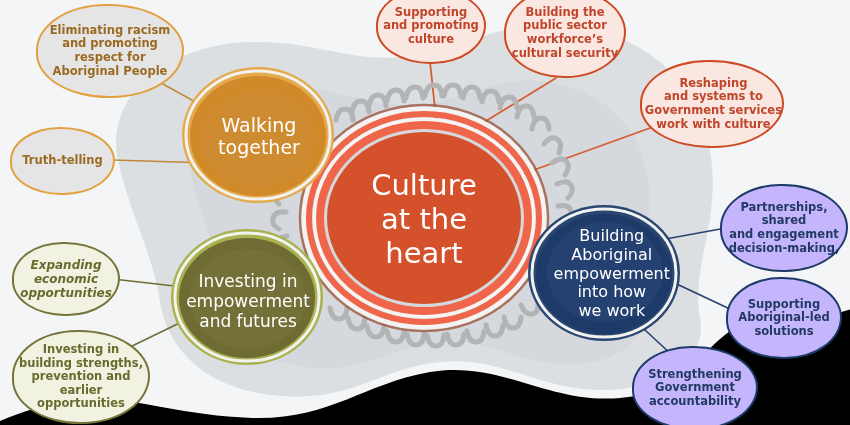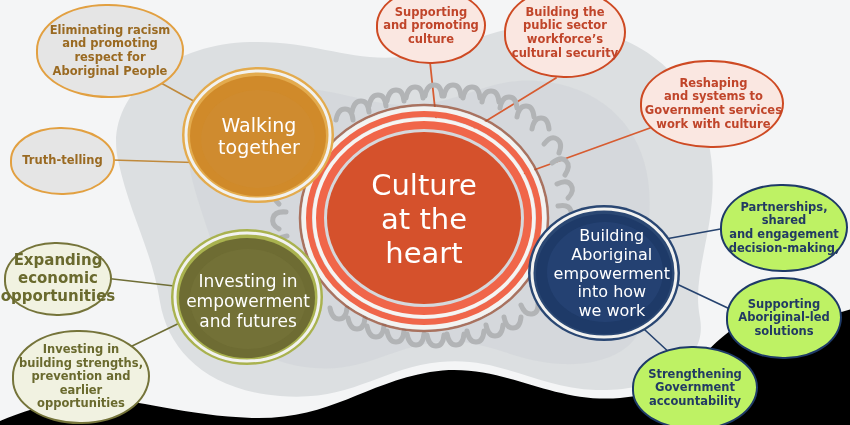--- a/index.html
+++ b/index.html
@@ -14,21 +14,21 @@
 
   .node{position:absolute;display:flex;align-items:center;justify-content:center;text-align:center;box-sizing:border-box;}
   .node span{display:block;line-height:1.18;}
 
   
   .sat{border-radius:48% 52% 50% 50% / 50% 50% 52% 48%;}
   .sat span{font-weight:700;}
 
   .sat-orange{background:#e5e5e5;border:2.5px solid #E2A041;color:#9A6A22;}
   .sat-red   {background:#FAE7E1;border:2.5px solid #CE4A23;color:#C0452A;}
-  .sat-blue  {background:#bef264;border:2.5px solid #1E3A68;color:#223A63;}
+  .sat-blue  {background:#c4b5fd;border:2.5px solid #1E3A68;color:#223A63;}
   .sat-olive {background:#F1F2E1;border:2.5px solid #75743A;color:#6A6A2E;}
 </style>
 </head>
 <body>
 
 <div id="stage">
 
   <svg class="layer" viewBox="0 0 850 425">
     <defs>
       <clipPath id="clipStage">
@@ -229,21 +229,21 @@
   </div>
 
   <div class="node sat sat-blue" style="left:632px;top:346px;width:126px;height:84px;font-size:11.5px;">
     <div>
       <span>Strengthening</span>
       <span>Government</span>
       <span>accountability</span>
     </div>
   </div>
 
-  <div class="node sat sat-olive" style="left:4px;top:242px;width:108px;height:74px;font-size:15px;">
+  <div class="node sat sat-olive" style="left:12px;top:242px;width:108px;height:74px;font-size:12px;font-style:italic;">
     <div>
       <span>Expanding</span>
       <span>economic</span>
       <span>opportunities</span>
     </div>
   </div>
 
   <div class="node sat sat-olive" style="left:12px;top:330px;width:138px;height:94px;font-size:11.5px;">
     <div>
       <span>Investing in</span>

